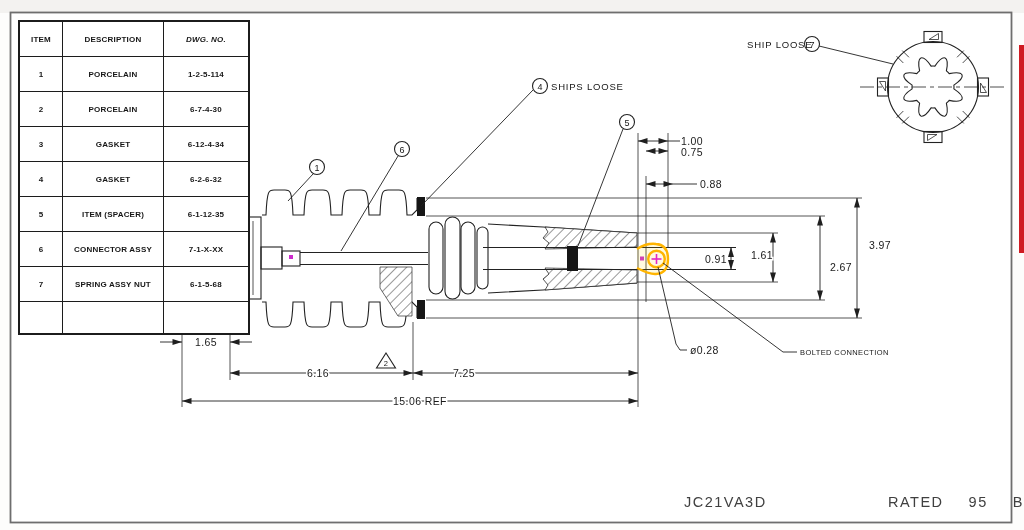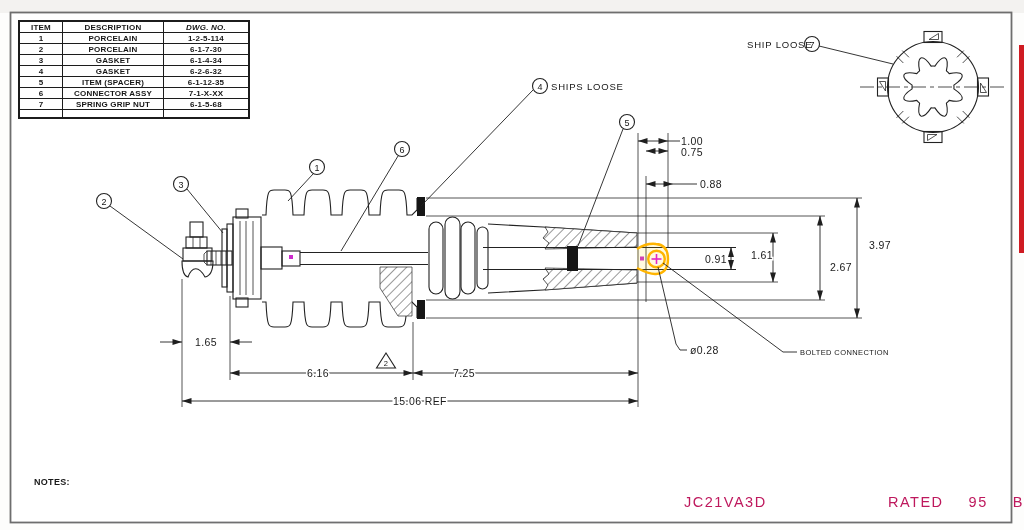--- a/index.html
+++ b/index.html
@@ -3,29 +3,29 @@
 <meta charset="utf-8">
 <style>
   html,body{margin:0;padding:0;width:1024px;height:530px;overflow:hidden;background:#fdfdfc;
     font-family:"Liberation Sans","DejaVu Sans",sans-serif;}
   #stage{position:relative;width:1024px;height:530px;}
   #drawing-svg{position:absolute;left:0;top:0;}
   
   #parts-table{position:absolute;left:18px;top:20px;border-collapse:collapse;
     border:2px solid #1c1c1c;background:#fff;}
   #parts-table td,#parts-table th{border:1px solid #1c1c1c;font-size:8px;font-weight:700;
-    color:#161616;text-align:center;padding:0 2px;height:10px;letter-spacing:.2px;
+    color:#161616;text-align:center;padding:12px 2px;height:10px;letter-spacing:.2px;
     font-family:"Liberation Sans",sans-serif;white-space:nowrap;}
   #parts-table .c-item{width:38px;} #parts-table .c-desc{width:96px;} #parts-table .c-dwg{width:80px;font-style:italic;}
   #parts-table tr.empty td{height:7px;}
   
   #notes{position:absolute;left:34px;top:456px;color:#191919;font-size:9px;
     letter-spacing:.3px;line-height:10.5px;white-space:pre;font-weight:600;}
   
-  .titletext{position:absolute;top:494px;color:#be185d;font-size:14.5px;letter-spacing:1.5px;white-space:pre;}
+  .titletext{position:absolute;top:494px;color:#404040;font-size:14.5px;letter-spacing:1.5px;white-space:pre;}
   #dwg-number{left:684px;}
   #rating{left:888px;word-spacing:7px;}
   
   .ln{stroke:#222;stroke-width:1.1;fill:none;}
   .thin{stroke:#2a2a2a;stroke-width:.8;fill:none;}
   .dimln{stroke:#1f1f1f;stroke-width:.9;fill:none;}
   .dim{font-size:10.5px;fill:#1a1a1a;letter-spacing:.4px;paint-order:stroke;stroke:#ffffff;stroke-width:3px;}
   .lbl{font-size:9.5px;fill:#161616;letter-spacing:.8px;}
   .callout-num{font-size:9px;fill:#161616;text-anchor:middle;}
   .small{font-size:7.5px;fill:#161616;letter-spacing:.4px;}
@@ -263,56 +263,55 @@
       <td class="c-dwg">DWG. NO.</td>
     </tr>
     <tr>
           <td>1</td>
           <td>PORCELAIN</td>
           <td>1-2-5-114</td>
         </tr>
     <tr>
           <td>2</td>
           <td>PORCELAIN</td>
-          <td>6-1-7-30</td>
+          <td>6-7-4-30</td>
         </tr>
     <tr>
           <td>3</td>
           <td>GASKET</td>
-          <td>6-1-4-34</td>
+          <td>6-12-4-34</td>
         </tr>
     <tr>
           <td>4</td>
           <td>GASKET</td>
           <td>6-2-6-32</td>
         </tr>
     <tr>
           <td>5</td>
           <td>ITEM (SPACER)</td>
           <td>6-1-12-35</td>
         </tr>
     <tr>
           <td>6</td>
           <td>CONNECTOR ASSY</td>
           <td>7-1-X-XX</td>
         </tr>
     <tr>
           <td>7</td>
-          <td>SPRING GRIP NUT</td>
+          <td>SPRING ASSY NUT</td>
           <td>6-1-5-68</td>
         </tr>
     <tr class="empty">
           <td></td>
           <td></td>
           <td></td>
         </tr>
   </tbody>
     </table>
 
   <div id="notes">
-    <div>NOTES:</div>
     
     
   </div>
 
   <div class="titletext" id="dwg-number">JC21VA3D</div>
   <div class="titletext" id="rating">RATED  95  BIL</div>
 </div>
 
 </body></html>

